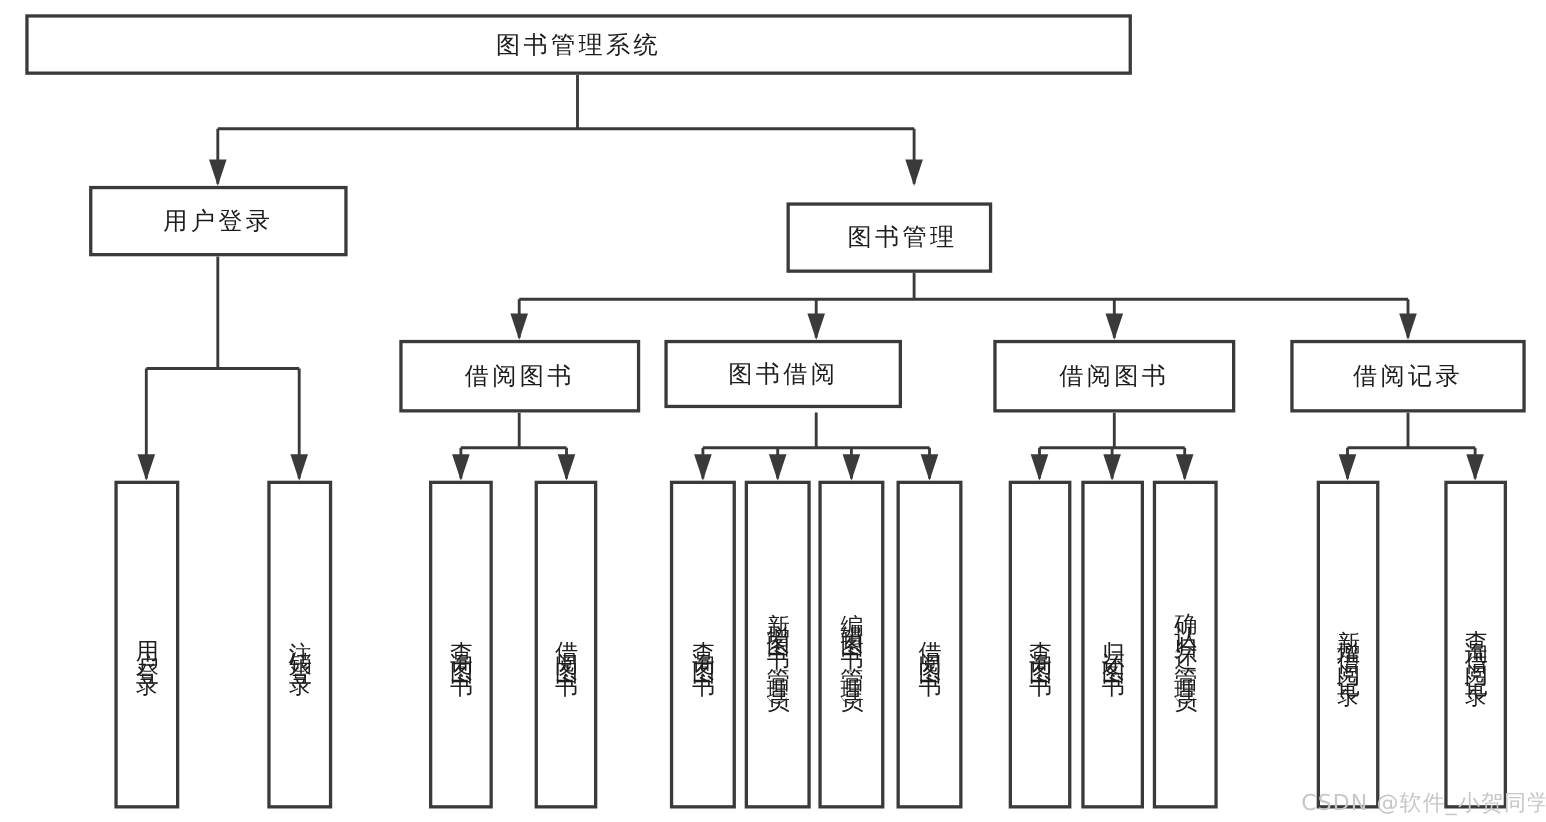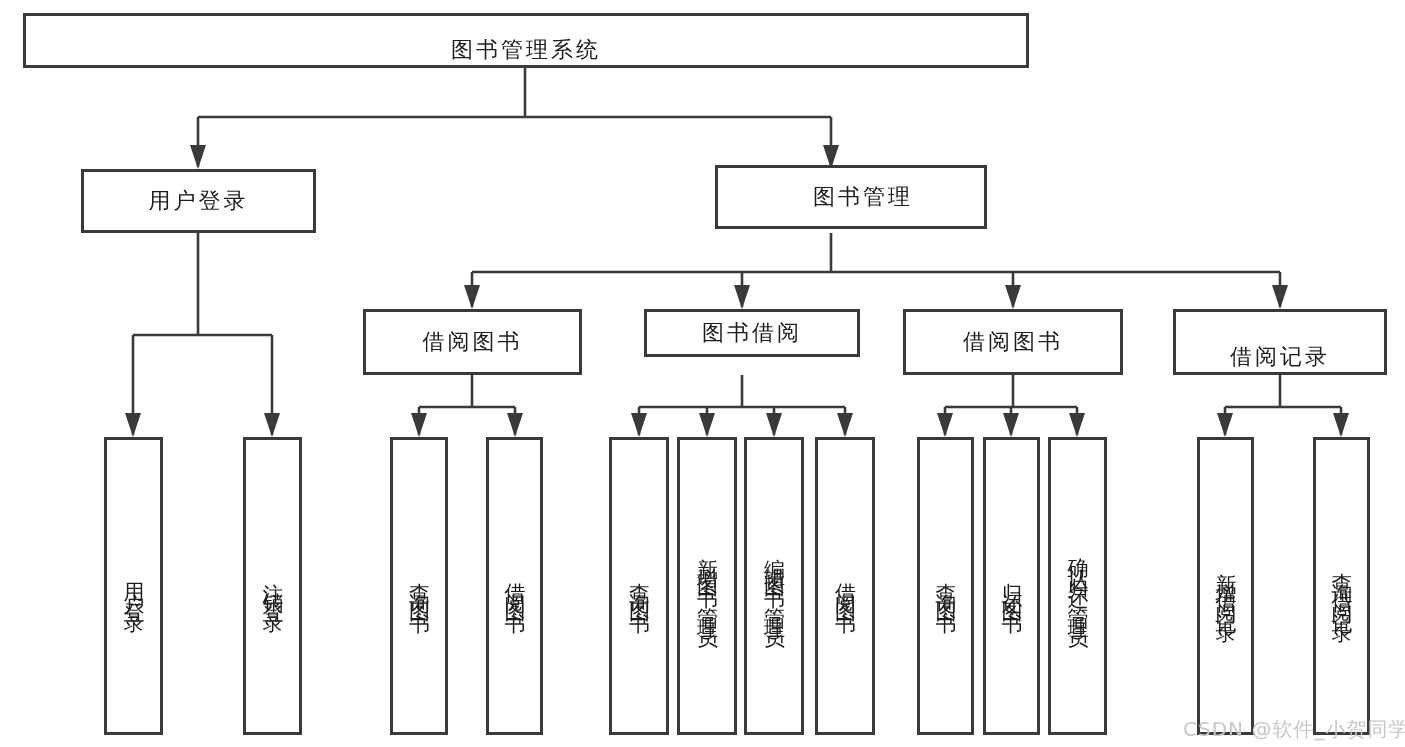--- a/index.html
+++ b/index.html
@@ -35,27 +35,27 @@
   .watermark{
     position:absolute;
     left:1183px;top:716px;
     font-size:20px;
     letter-spacing:1px;
     color:#c7c7c7;
     white-space:nowrap;
     z-index:3;
   }
   
-  .n-root {left:23px;  top:13px;  width:1006px;height:55px;align-items:flex-end;}
+  .n-root {left:23px;  top:13px;  width:1006px;height:55px;}
   .n-l2a  {left:81px;  top:169px; width:235px; height:64px;}
-  .n-l2b  {left:715px; top:165px; width:272px; height:64px;padding-left:24px;}
+  .n-l2b  {left:715px; top:184px; width:187px; height:64px;padding-left:24px;}
   .n-l3a  {left:363px; top:309px; width:219px; height:66px;}
-  .n-l3b  {left:644px; top:309px; width:216px; height:48px;}
+  .n-l3b  {left:604px; top:309px; width:216px; height:62px;}
   .n-l3c  {left:903px; top:309px; width:220px; height:66px;}
-  .n-l3d  {left:1173px;top:309px; width:214px; height:66px;align-items:flex-end;}
+  .n-l3d  {left:1173px;top:309px; width:214px; height:66px;}
   .leaf   {top:437px;height:298px;}
   .lf1 {left:104px; width:59px;}
   .lf2 {left:243px; width:59px;}
   .lf3 {left:390px; width:58px;}
   .lf4 {left:486px; width:57px;}
   .lf5 {left:609px; width:60px;}
   .lf6 {left:677px; width:60px;}
   .lf7 {left:744px; width:60px;}
   .lf8 {left:815px; width:60px;}
   .lf9 {left:917px; width:57px;}

